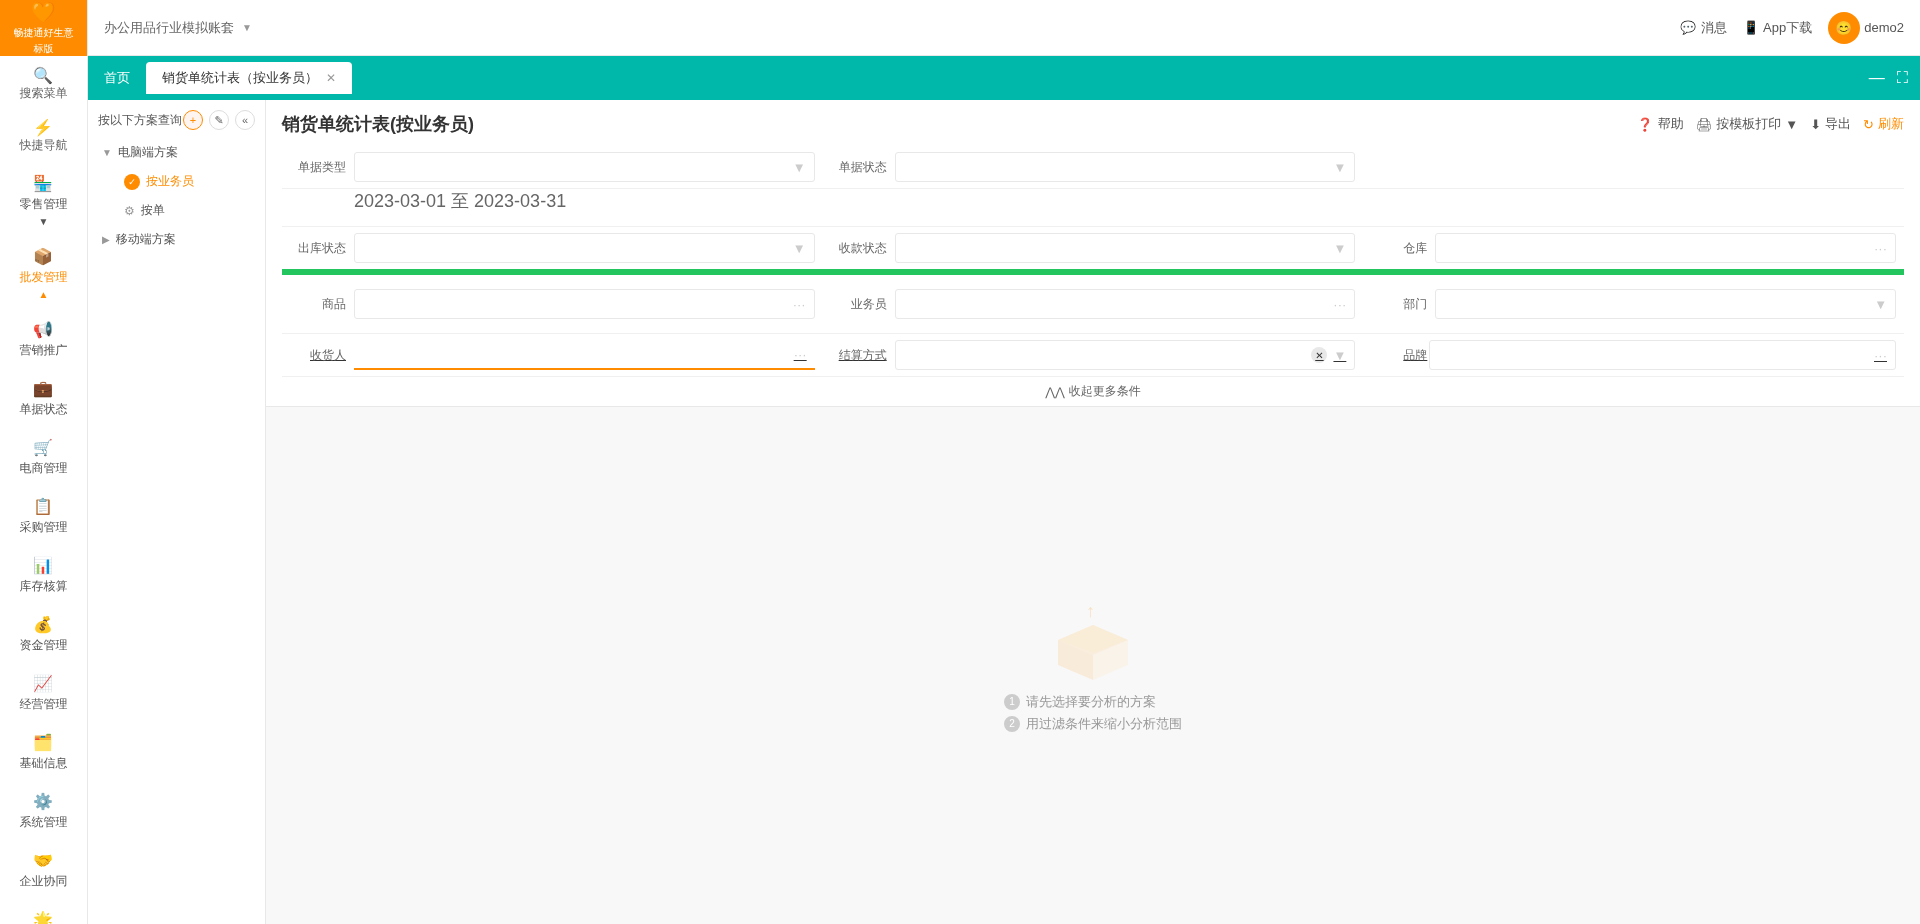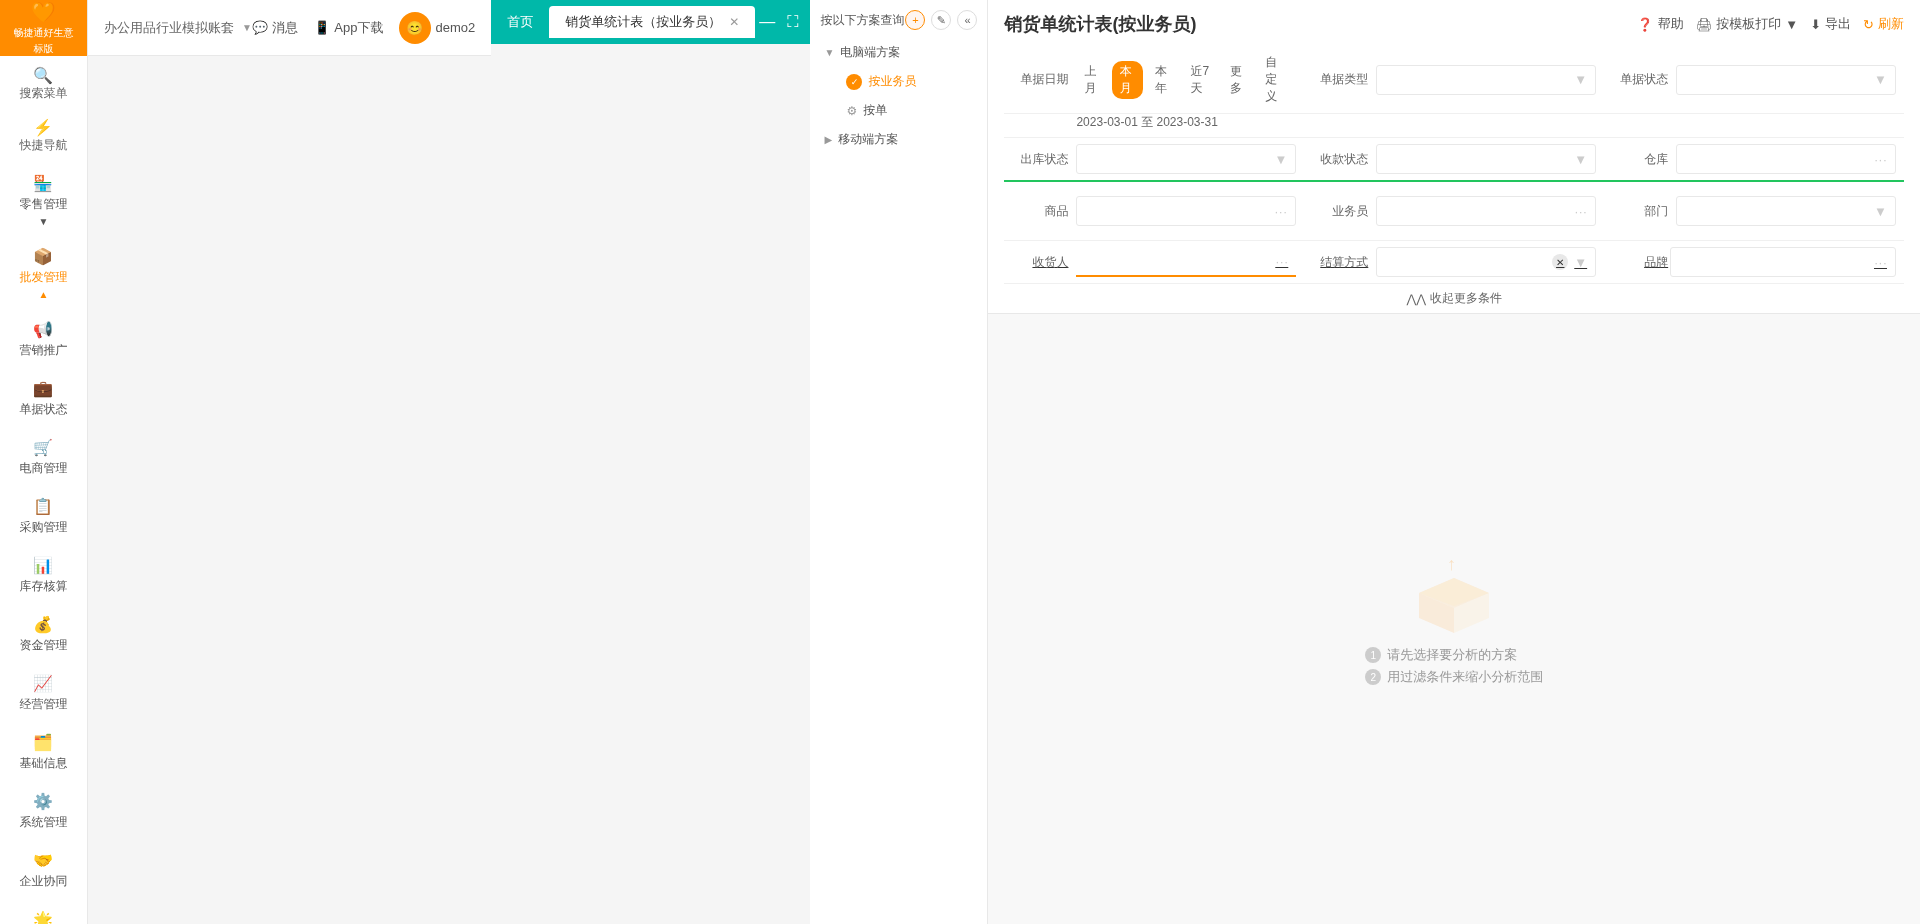--- a/index.html
+++ b/index.html
@@ -12,21 +12,21 @@
     .logo-text { font-size: 10px; color: #fff; margin-top: 2px; }
     .sidebar-search { padding: 10px 0; font-size: 12px; color: #666; cursor: pointer; text-align: center; }
     .sidebar-nav { padding: 6px 0; font-size: 12px; color: #666; cursor: pointer; text-align: center; }
     .sidebar-divider { width: 60px; height: 1px; background: #f0f0f0; margin: 2px 0; }
     .sidebar-item { width: 100%; padding: 10px 4px; text-align: center; font-size: 12px; color: #555; cursor: pointer; display: flex; flex-direction: column; align-items: center; gap: 3px; }
     .sidebar-item.active { color: #ff8c00; }
     .sidebar-item-icon { font-size: 16px; }
     .sidebar-item-arrow { font-size: 10px; }
 
     
-    .main { flex: 1; display: flex; flex-direction: row; overflow: hidden; }
+    .main { flex: 1; display: flex; flex-direction: column; overflow: hidden; }
 
     
     .top-header { height: 56px; background: #fff; display: flex; align-items: center; justify-content: space-between; padding: 0 16px; border-bottom: 1px solid #e8e8e8; flex-shrink: 0; }
     .top-header-left { display: flex; align-items: center; gap: 8px; font-size: 13px; color: #666; }
     .dropdown-arrow { font-size: 10px; color: #999; }
     .top-header-right { display: flex; align-items: center; gap: 16px; font-size: 13px; color: #555; }
     .header-icon-item { display: flex; align-items: center; gap: 4px; cursor: pointer; }
     .user-avatar { width: 32px; height: 32px; border-radius: 50%; background: #ff8c00; display: flex; align-items: center; justify-content: center; color: #fff; font-size: 12px; overflow: hidden; }
 
     
@@ -241,51 +241,40 @@
               <span>刷新</span>
             </div>
           </div>
         </div>
 
         <div style="display:flex; gap:0; align-items:flex-start;">
           <div style="flex:1;">
 
             <div style="display:grid; grid-template-columns: 1fr 1fr 1fr; border-bottom:1px solid #f0f0f0; padding: 6px 0;">
               <div style="display:flex; align-items:center; gap:8px; padding: 0 8px;">
-                <span style="width:56px;font-size:12px;color:#666;text-align:right;flex-shrink:0;">单据日期</span>
-                <div style="display:flex; align-items:center; gap:4px;">
-                  <span class="date-btn">上月</span>
-                  <span class="date-btn active">本月</span>
-                  <span class="date-btn">本年</span>
-                  <span class="date-btn">近7天</span>
-                  <span class="date-btn">更多</span>
-                  <span class="date-btn">自定义</span>
-                </div>
-              </div>
-              <div style="display:flex; align-items:center; gap:8px; padding: 0 8px;">
                 <span style="width:56px;font-size:12px;color:#666;text-align:right;flex-shrink:0;">单据类型</span>
                 <div style="flex:1;height:30px;border:1px solid #e8e8e8;border-radius:3px;display:flex;align-items:center;padding:0 8px;cursor:pointer;">
                   <span style="flex:1;"></span>
                   <span style="color:#ccc;">▼</span>
                 </div>
               </div>
               <div style="display:flex; align-items:center; gap:8px; padding: 0 8px;">
                 <span style="width:56px;font-size:12px;color:#666;text-align:right;flex-shrink:0;">单据状态</span>
                 <div style="flex:1;height:30px;border:1px solid #e8e8e8;border-radius:3px;display:flex;align-items:center;padding:0 8px;cursor:pointer;">
                   <span style="flex:1;"></span>
                   <span style="color:#ccc;">▼</span>
                 </div>
               </div>
             </div>
 
-            <div style="padding: 0 8px 6px 72px; font-size:12px; color:#666; border-bottom:1px solid #f0f0f0;">
+            <div style="padding: 0 8px 13px 72px; font-size:18px; color:#666; border-bottom:1px solid #f0f0f0;">
               <span>2023-03-01 至 2023-03-31</span>
             </div>
 
-            <div style="display:grid; grid-template-columns: 1fr 1fr 1fr; border-bottom:2px solid #22c55e; padding: 6px 0;">
+            <div style="display:grid; grid-template-columns: 1fr 1fr 1fr; border-bottom:6px solid #22c55e; padding: 6px 0;">
               <div style="display:flex; align-items:center; gap:8px; padding: 0 8px;">
                 <span style="width:56px;font-size:12px;color:#666;text-align:right;flex-shrink:0;">出库状态</span>
                 <div style="flex:1;height:30px;border:1px solid #e8e8e8;border-radius:3px;display:flex;align-items:center;padding:0 8px;cursor:pointer;">
                   <span style="flex:1;"></span>
                   <span style="color:#ccc;">▼</span>
                 </div>
               </div>
               <div style="display:flex; align-items:center; gap:8px; padding: 0 8px;">
                 <span style="width:56px;font-size:12px;color:#666;text-align:right;flex-shrink:0;">收款状态</span>
                 <div style="flex:1;height:30px;border:1px solid #e8e8e8;border-radius:3px;display:flex;align-items:center;padding:0 8px;cursor:pointer;">

